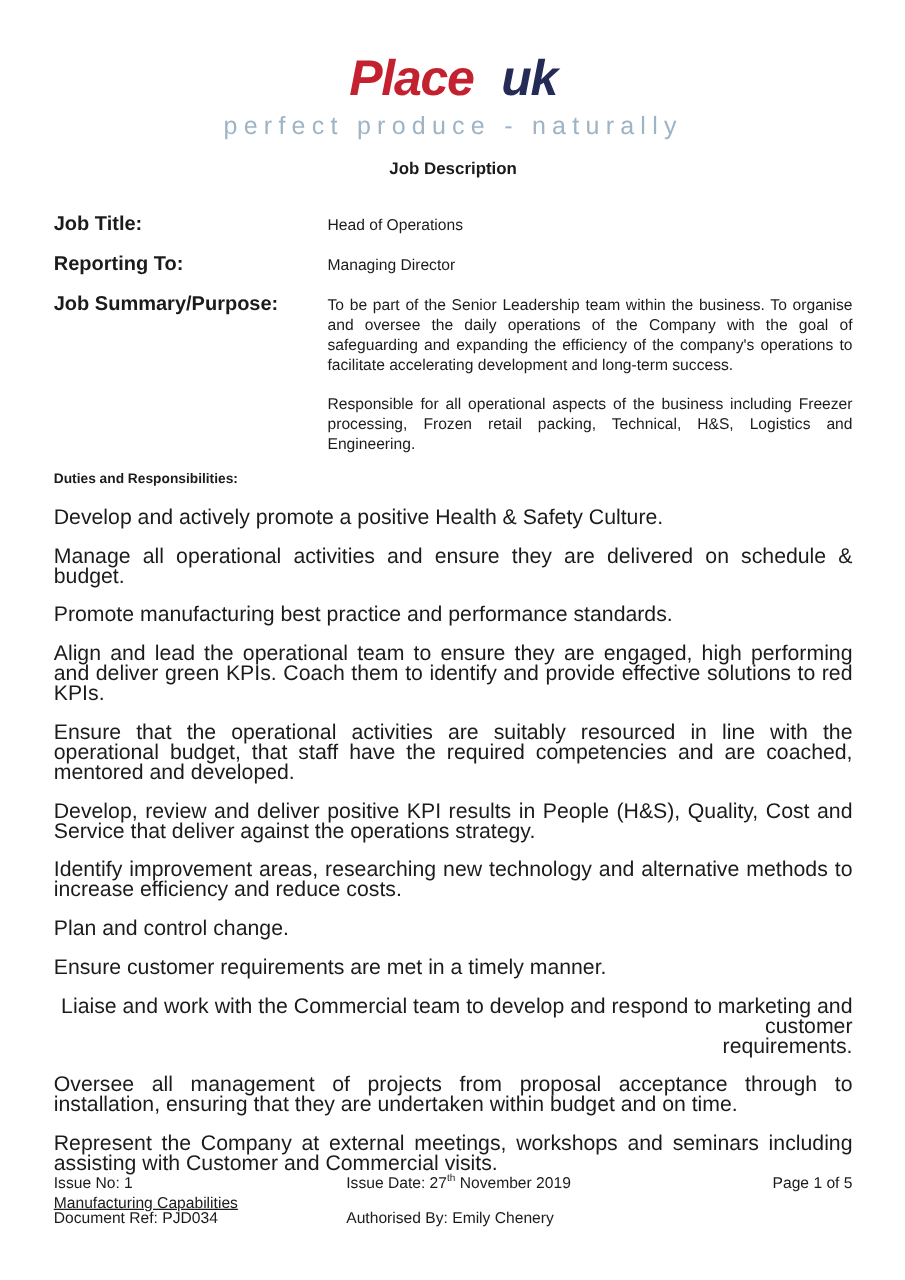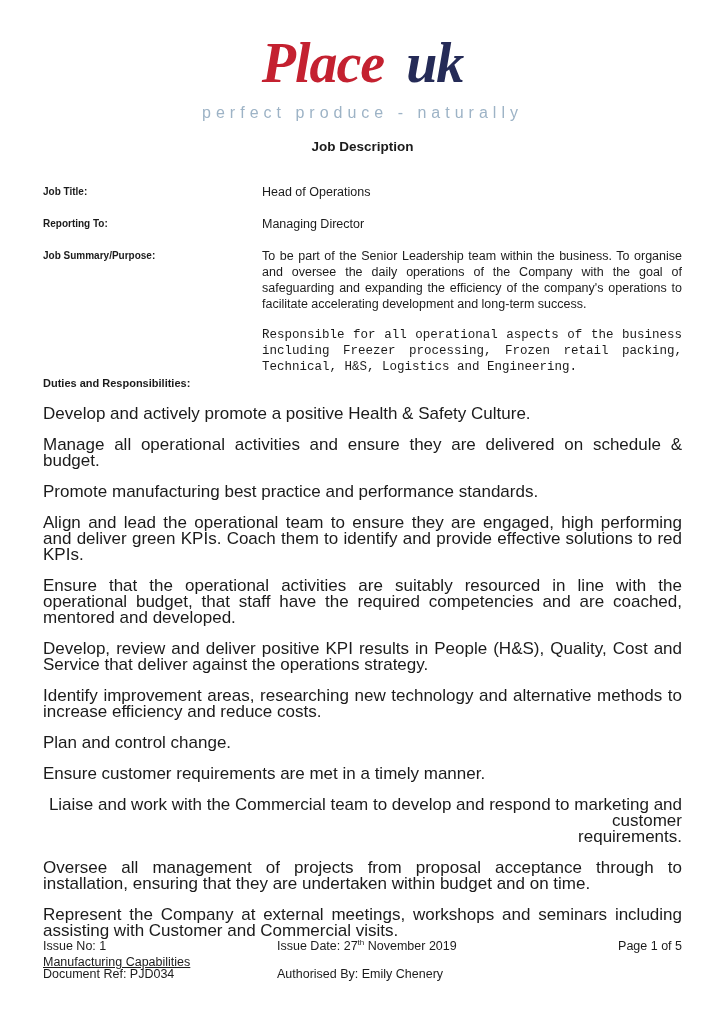--- a/index.html
+++ b/index.html
@@ -13,59 +13,59 @@
     position: relative;
     width: 724px; height: 1024px;
     overflow: hidden;
     background: #ffffff;
   }
   .content { padding: 34px 42px 0 43px; }
 
   
   .logo { text-align: center; }
   .logo-script {
-    font-family: Liberation Serif, serif;
+    font-family: Liberation Sans, sans-serif;
     font-style: italic;
     font-weight: bold;
-    font-size: 56px;
+    font-size: 40px;
     line-height: 58px;
     letter-spacing: -1px;
     white-space: nowrap;
   }
   .logo-script .gap { display: inline-block; width: 22px; }
   .logo-tagline {
-    font-size: 16px;
+    font-size: 20px;
     letter-spacing: 5px;
     line-height: 18px;
-    margin-top: 12px;
+    margin-top: 0;
     white-space: nowrap;
   }
   .doc-title {
     text-align: center;
     font-weight: bold;
     font-size: 13.5px;
     margin-top: 17px;
   }
 
   
   .fields {
     margin-top: 30px;
     display: grid;
     grid-template-columns: 219px 1fr;
     row-gap: 16px;
   }
-  .field-label { font-weight: bold; font-size: 10px; line-height: 16px; }
+  .field-label { font-weight: bold; font-size: 16px; line-height: 16px; }
   .field-value { font-size: 12.5px; line-height: 16px; }
   .summary-col p {
     margin: 0 0 15px 0;
     font-size: 12.5px;
     line-height: 16px;
     text-align: justify;
   }
-  .summary-col p:last-child { margin-bottom: 0; font-family: Liberation Mono, monospace; }
+  .summary-col p:last-child { margin-bottom: 12px; }
 
   
   .duties-heading {
     font-weight: bold;
     font-size: 11px;
     line-height: 16px;
     margin-top: 0;
   }
   .section-heading {
     font-size: 12.5px;

